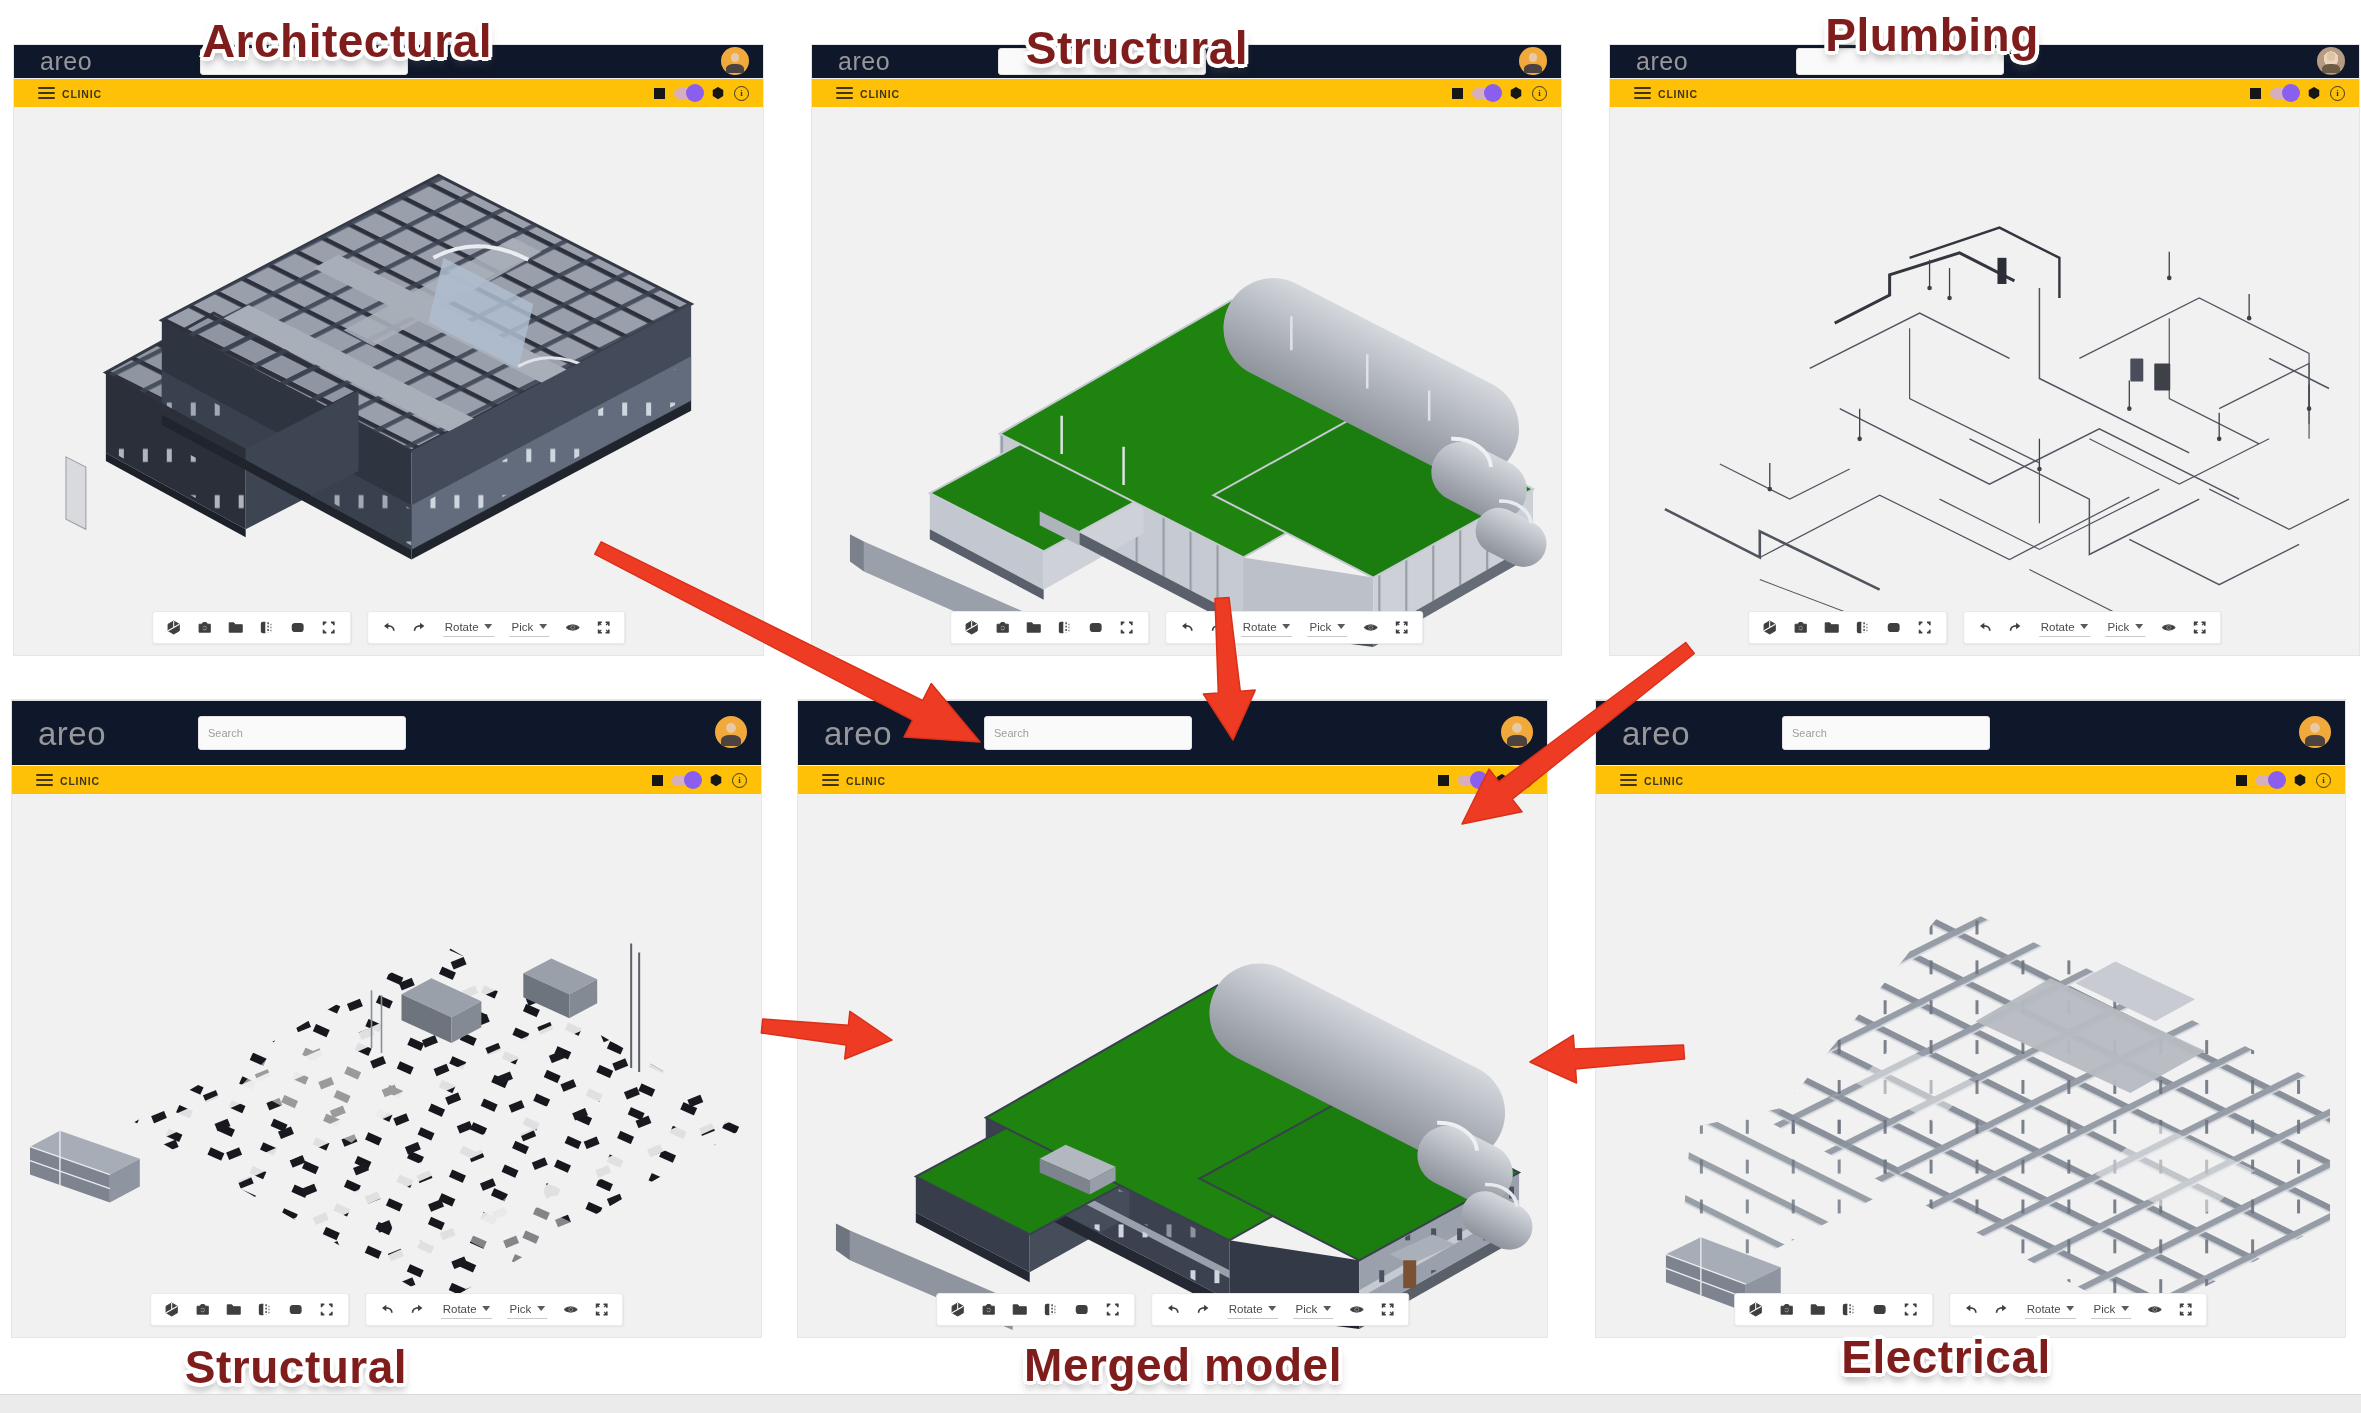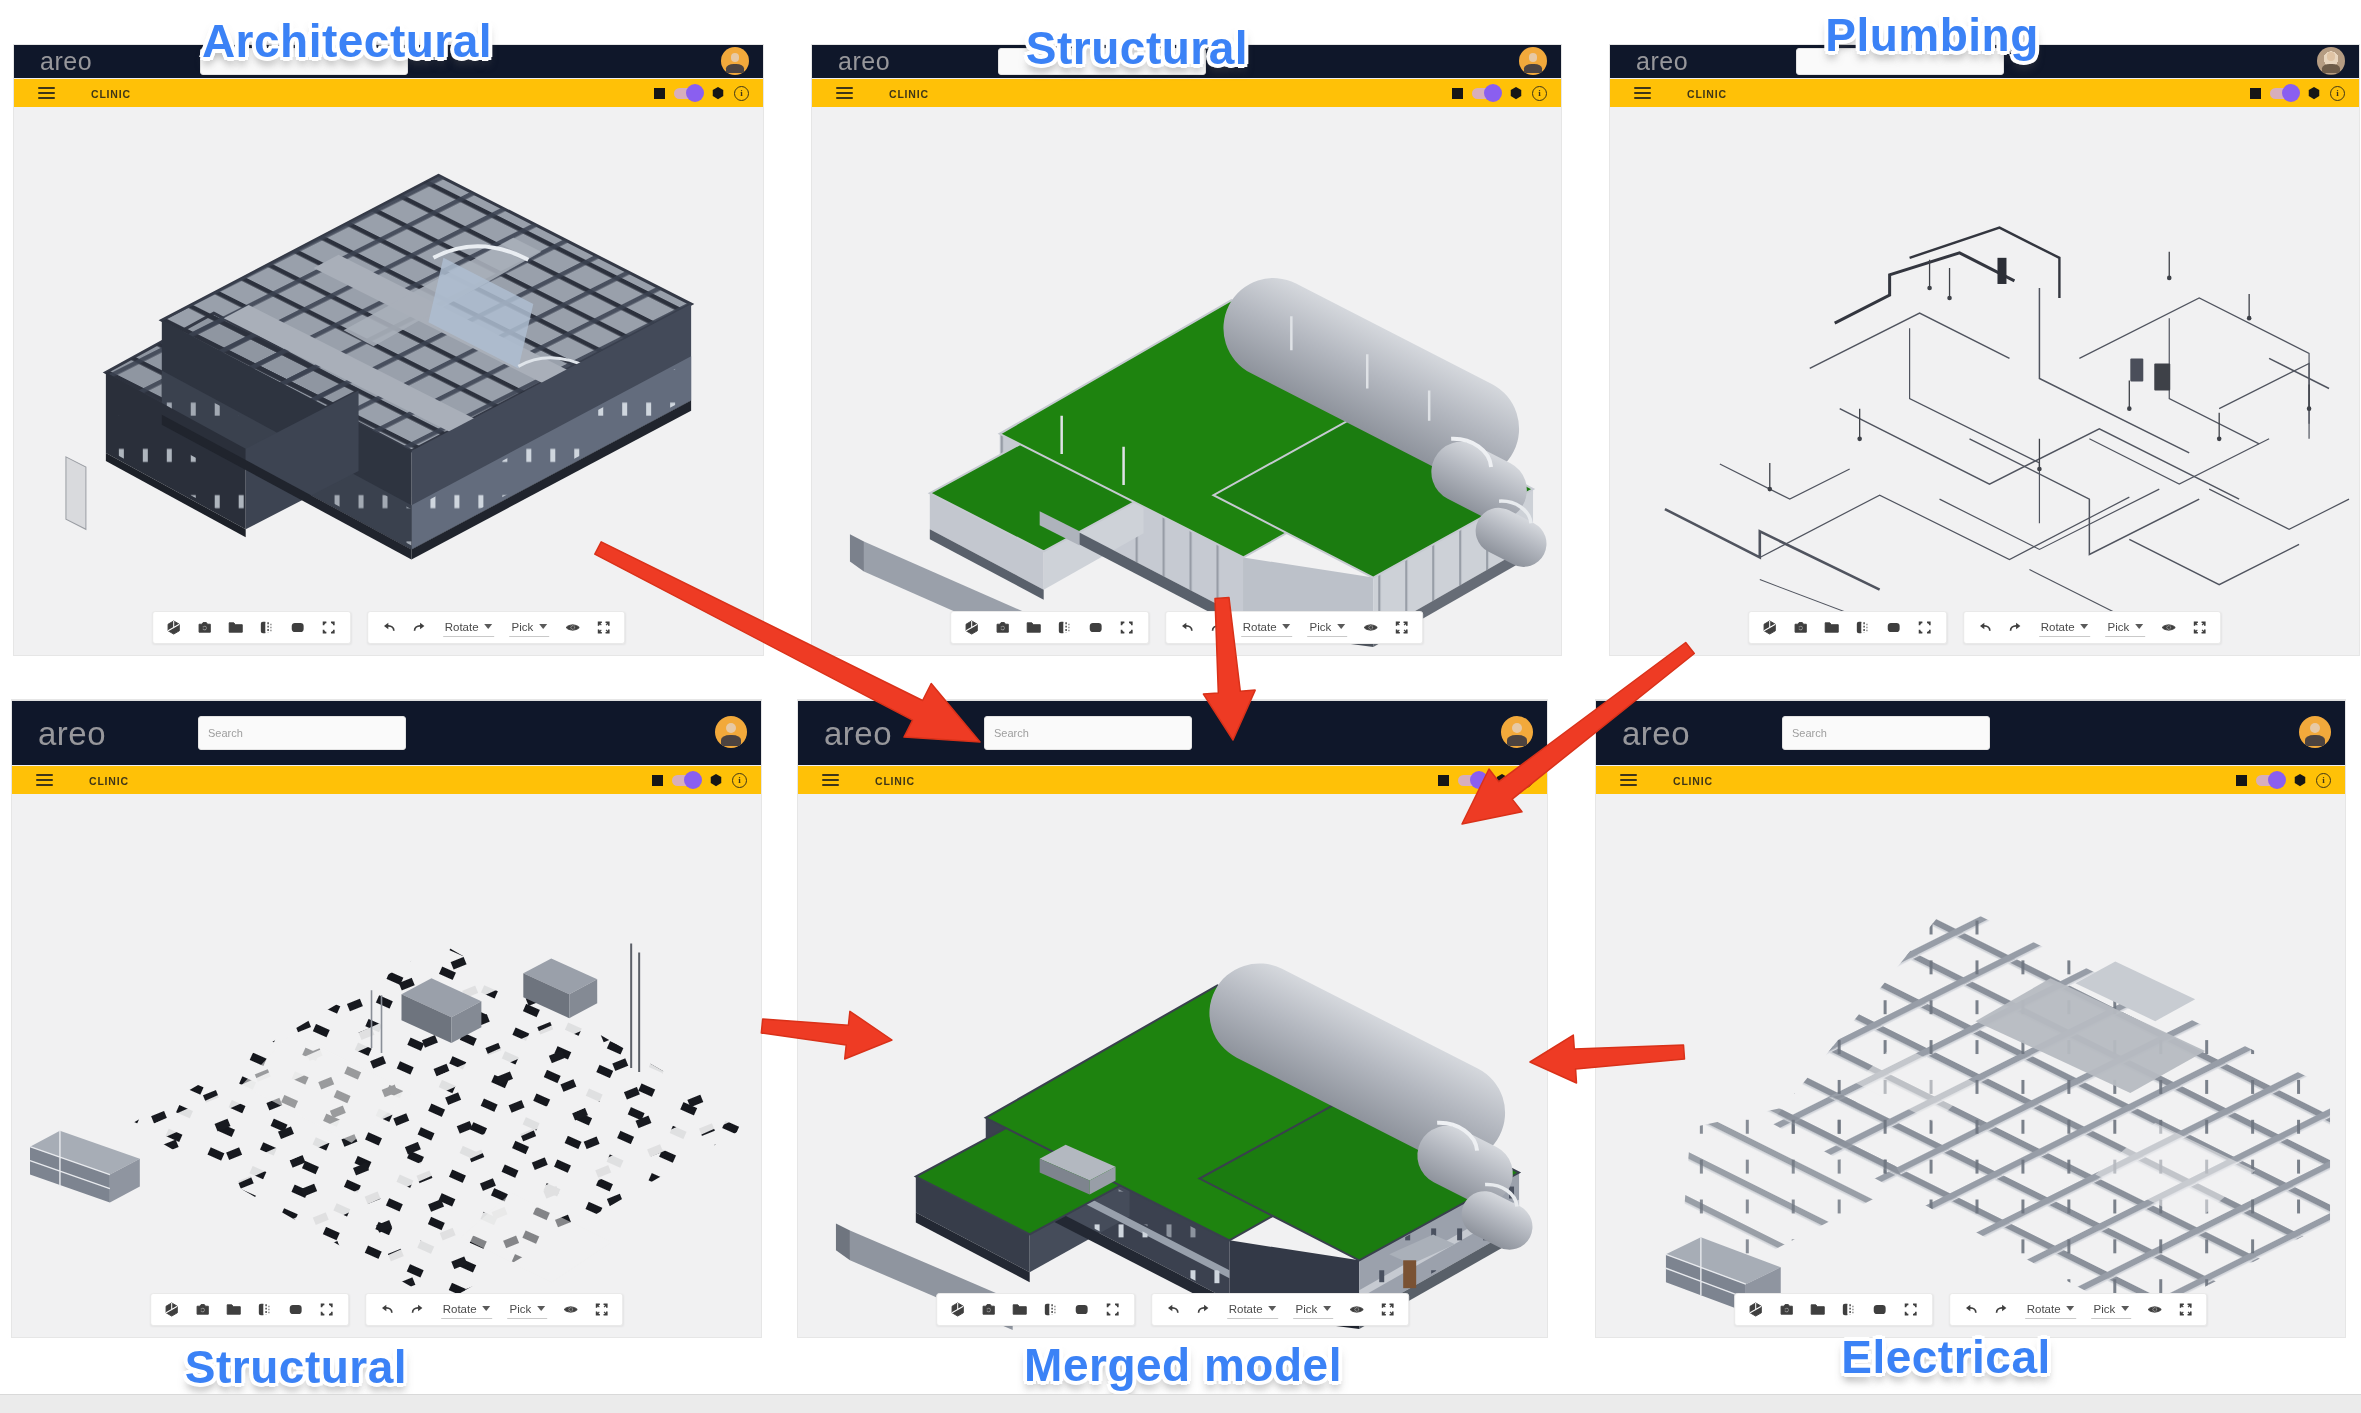--- a/index.html
+++ b/index.html
@@ -33,21 +33,21 @@
   .avatar .av-body{position:absolute;left:50%;bottom:6%;width:62%;height:34%;margin-left:-31%;
           border-radius:45% 45% 8% 8%;background:#4c4340}
   .avatar-photo{background:radial-gradient(circle at 50% 42%,#e9d6bf 0 34%,#b59c82 35% 72%,#8d7861 73%)}
   .avatar-photo .av-head{background:#dfc3a4;top:18%}
   .avatar-photo .av-body{background:#6e5c49}
 
   .p-toolbar{position:relative;height:28px;flex:0 0 auto;background:#ffc107}
   .hamburger{position:absolute;left:24px;top:8px;width:17px;height:12px;display:flex;
              flex-direction:column;justify-content:space-between;cursor:pointer}
   .hamburger i{display:block;height:2.2px;background:#3f3618;border-radius:1px}
-  .proj{position:absolute;left:77px;top:9px;font-size:10.5px;font-weight:700;letter-spacing:.8px;color:#3f3618}
+  .proj{position:absolute;left:48px;top:9px;font-size:10.5px;font-weight:700;letter-spacing:.8px;color:#3f3618}
   .tb-right{position:absolute;right:14px;top:0;height:28px;display:flex;align-items:center;gap:9px}
   .sq{width:11px;height:11px;background:#161616}
   .toggle{position:relative;width:28px;height:11px;border-radius:6px;background:#d7aebc}
   .toggle .knob{position:absolute;right:-2px;top:-3.5px;width:18px;height:18px;border-radius:50%;background:#8a5ff0}
   .hex{width:14px;height:14px}
   .hex svg{width:14px;height:14px;fill:#161616}
   .info{width:13px;height:13px;border:1.6px solid #3f3618;border-radius:50%;color:#3f3618;
         font-size:9px;font-weight:700;line-height:13px;text-align:center;font-family:"Liberation Serif",serif}
 
   .viewport{position:relative;flex:1 1 auto;background:#f1f1f2;overflow:hidden}
@@ -58,21 +58,21 @@
   .vtb-group{display:flex;align-items:center;gap:15px;background:#fff;border:1px solid #e9e9e9;
              border-radius:3px;padding:0 13px;height:31px;box-shadow:0 1px 2px rgba(0,0,0,.06)}
   .vbtn{width:16px;height:16px;display:flex;align-items:center;justify-content:center;cursor:pointer}
   .vbtn svg{width:15px;height:15px;fill:#3f3f3f;stroke:#3f3f3f}
   .vsel{display:flex;align-items:center;gap:6px;font-size:11.5px;color:#4a4a4a;
         border-bottom:1px solid #c9c9c9;padding:2px 2px 3px 2px;cursor:pointer}
   .caret{width:0;height:0;border-left:4px solid transparent;border-right:4px solid transparent;
          border-top:5px solid #5a5a5a}
 
   
-  .ann{position:absolute;transform:translateX(-50%);font-size:46px;font-weight:700;color:#3b82f6;
+  .ann{position:absolute;transform:translateX(-50%);font-size:46px;font-weight:700;color:#7f1d1d;
        white-space:nowrap;letter-spacing:.5px;
        text-shadow:-3px -3px 0 #fff,3px -3px 0 #fff,-3px 3px 0 #fff,3px 3px 0 #fff,
                    -4px 0 0 #fff,4px 0 0 #fff,0 -4px 0 #fff,0 4px 0 #fff,0 7px 9px rgba(80,80,80,.55)}
   .ann-architectural{left:347px;top:14px}
   .ann-structural{left:1137px;top:21px}
   .ann-plumbing{left:1932px;top:8px}
   .ann-electrical{left:296px;top:1340px}
   .ann-merged{left:1183px;top:1338px}
   .ann-mechanical{left:1946px;top:1330px}
 

